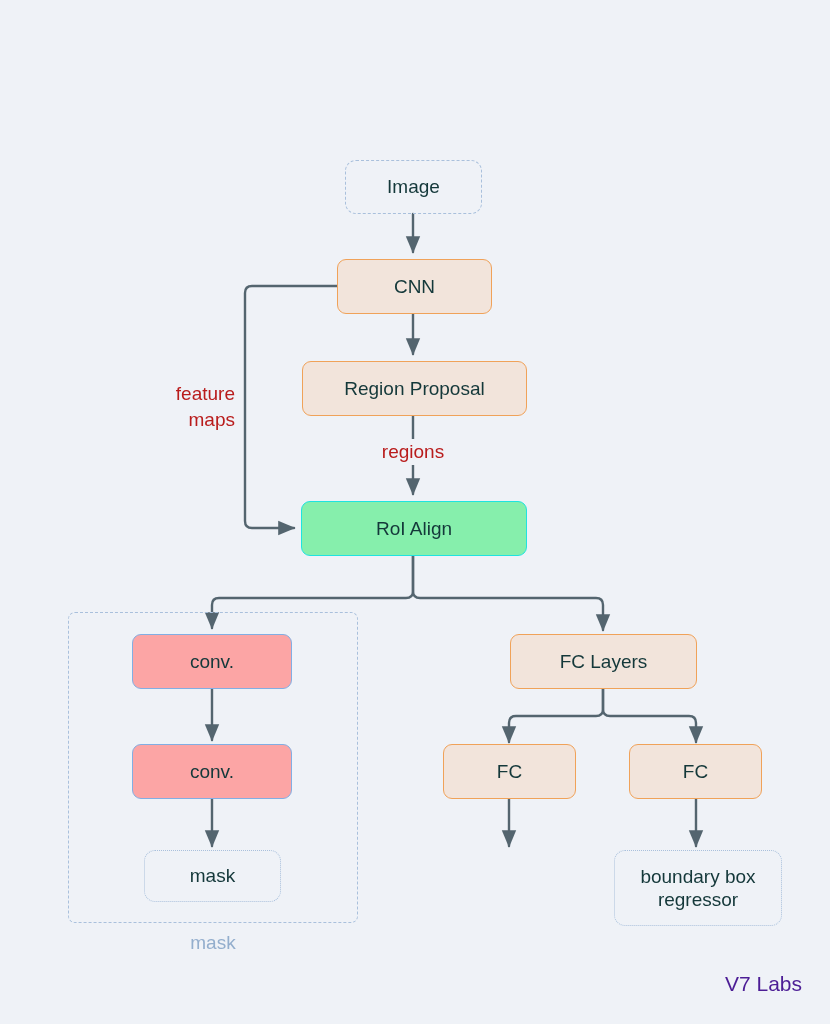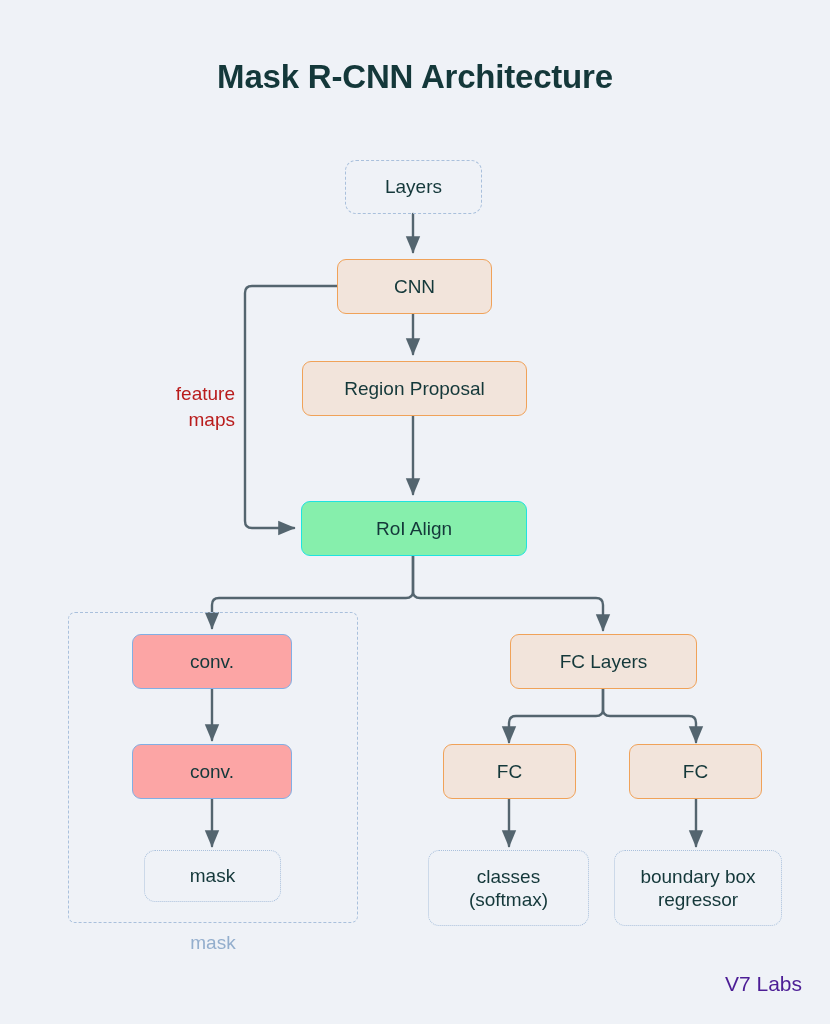--- a/index.html
+++ b/index.html
@@ -142,27 +142,26 @@
       <path d="M603,687 L603,709 Q603,716 596,716 L516,716 Q509,716 509,723 L509,742"></path>
 
       <path d="M603,687 L603,709 Q603,716 610,716 L689,716 Q696,716 696,723 L696,742"></path>
 
       <path d="M509,798 L509,846"></path>
 
       <path d="M696,798 L696,846"></path>
     </g>
   </svg>
 
-  <div class="title">Mask R-CNN Architecture</div>
 
   <div class="group-box" style="left:68px; top:612px; width:290px; height:311px;"></div>
   <div class="group-label" style="left:68px; top:932px; width:290px;">mask</div>
 
   <div class="node dashed" style="left:345px; top:160px; width:137px; height:54px;">
-    <span>Layers</span>
+    <span>Image</span>
   </div>
 
   <div class="node orange" style="left:337px; top:259px; width:155px; height:55px;">
     <span>CNN</span>
   </div>
 
   <div class="node orange" style="left:302px; top:361px; width:225px; height:55px;">
     <span>Region Proposal</span>
   </div>
 
@@ -187,31 +186,30 @@
   </div>
 
   <div class="node orange" style="left:443px; top:744px; width:133px; height:55px;">
     <span>FC</span>
   </div>
 
   <div class="node orange" style="left:629px; top:744px; width:133px; height:55px;">
     <span>FC</span>
   </div>
 
-  <div class="node dotted" style="left:428px; top:850px; width:161px; height:76px; flex-direction:column;">
-    <span>classes</span>
-    <span>(softmax)</span>
-  </div>
 
   <div class="node dotted" style="left:614px; top:850px; width:168px; height:76px; flex-direction:column;">
     <span>boundary box</span>
     <span>regressor</span>
   </div>
 
   <div class="edge-label right" style="left:120px; top:381px; width:115px;">
     <div>feature</div>
     <div>maps</div>
   </div>
 
+  <div class="edge-label center" style="left:333px; top:439px; width:160px; background:#eff2f7;">
+    <span>regions</span>
+  </div>
 
   <div class="watermark">V7 Labs</div>
 
 </div>
 
 </body></html>

